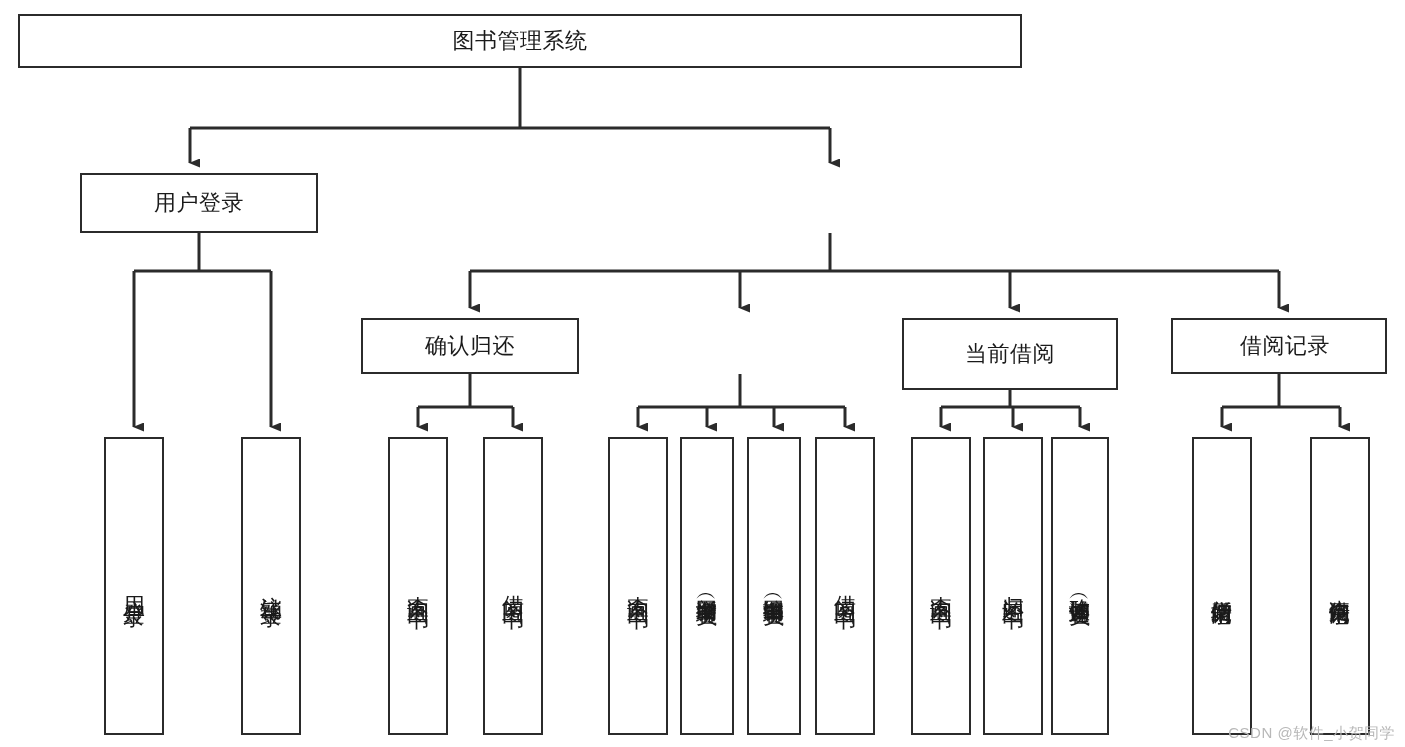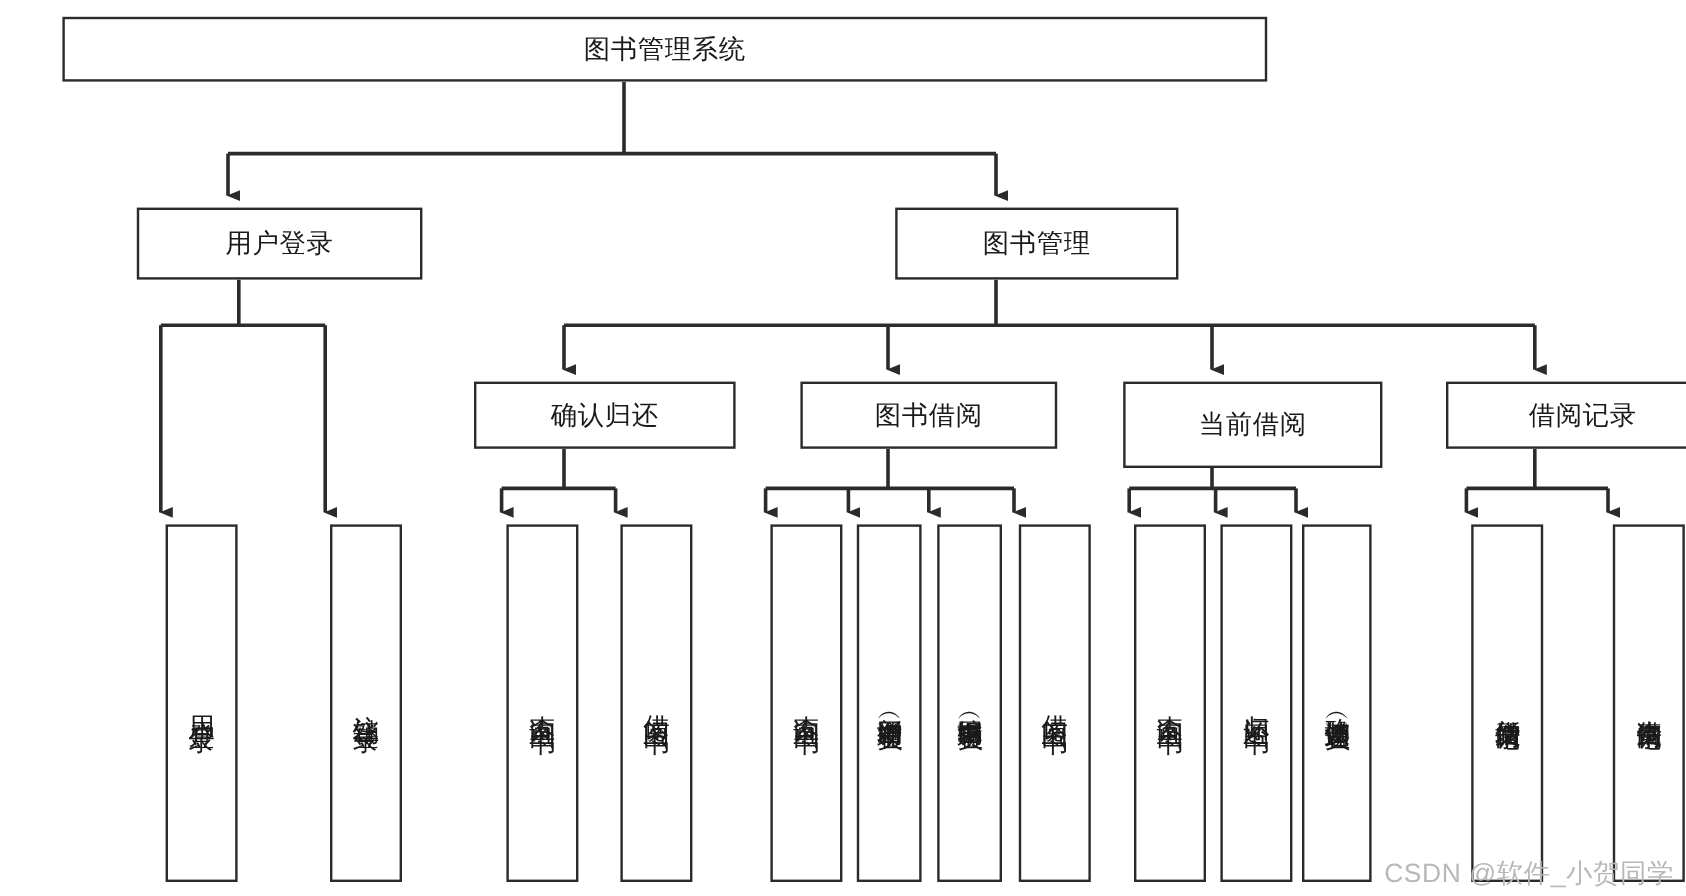--- a/index.html
+++ b/index.html
@@ -28,21 +28,20 @@
   .node-box {
     position: absolute;
     box-sizing: border-box;
     background: #ffffff;
     border: 2px solid #2b2b2b;
     display: flex;
     align-items: center;
     justify-content: center;
     color: #1a1a1a;
     z-index: 3;
-    margin-left: 34px;
   }
   .node-label {
     font-size: 22px;
     line-height: 1.15;
     letter-spacing: 0.5px;
     white-space: nowrap;
     color: #1a1a1a;
     text-align: center;
   }
   
@@ -55,21 +54,21 @@
     white-space: nowrap;
   }
   .leaf-box.tight .node-label {
     letter-spacing: 1px;
     font-size: 21px;
   }
   .watermark {
     position: absolute;
     right: 10px;
     bottom: 4px;
-    font-size: 22px;
+    font-size: 15px;
     color: #b8b8b8;
     letter-spacing: 0.5px;
     z-index: 5;
     white-space: nowrap;
     font-family: "Liberation Sans", "DejaVu Sans", sans-serif;
   }
 </style>
 </head>
 <body>
 
@@ -127,29 +126,23 @@
     </g>
   </svg>
 
   <div class="node-box" id="node-root" style="left: 18px; top: 14px; width: 1004px; height: 54px;">
     <span class="node-label">图书管理系统</span>
   </div>
 
   <div class="node-box" id="node-l2-0" style="left: 80px; top: 173px; width: 238px; height: 60px;">
     <span class="node-label">用户登录</span>
   </div>
-  <div class="node-box" id="node-l2-1" style="left: 712px; top: 173px; width: 236px; height: 60px;">
-    <span class="node-label">图书管理</span>
-  </div>
 
   <div class="node-box" id="node-l3-0" style="left: 361px; top: 318px; width: 218px; height: 56px;">
     <span class="node-label">确认归还</span>
-  </div>
-  <div class="node-box" id="node-l3-1" style="left: 633px; top: 318px; width: 214px; height: 56px;">
-    <span class="node-label">图书借阅</span>
   </div>
   <div class="node-box" id="node-l3-2" style="left: 902px; top: 318px; width: 216px; height: 72px;">
     <span class="node-label">当前借阅</span>
   </div>
   <div class="node-box" id="node-l3-3" style="left: 1171px; top: 318px; width: 216px; height: 56px; padding-left: 12px;">
     <span class="node-label">借阅记录</span>
   </div>
 
   <div class="node-box leaf-box" id="node-leaf-0" style="left: 104px; top: 437px; width: 60px; height: 298px;">
     <span class="node-label">用户登录</span>

